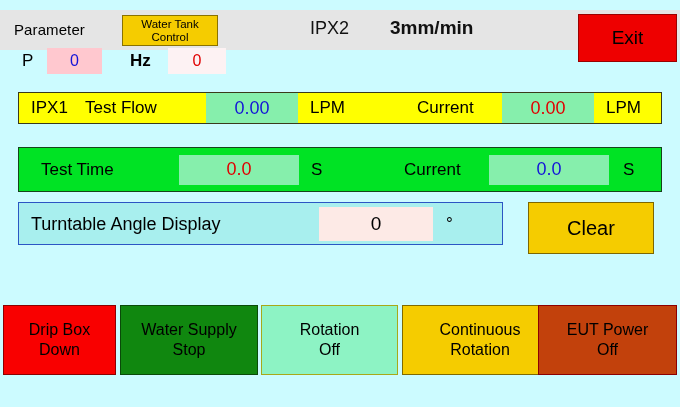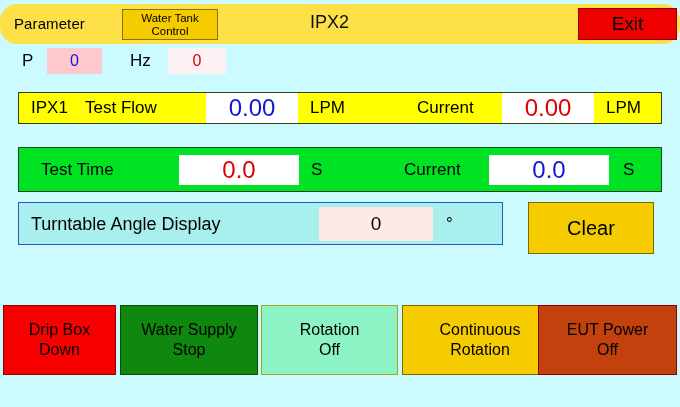--- a/index.html
+++ b/index.html
@@ -13,26 +13,25 @@
     font-family: "Liberation Sans", sans-serif;
     overflow: hidden;
     position: relative;
     -webkit-font-smoothing: antialiased;
   }
 
   
   .header {
     position: absolute;
     left: 0;
-    top: 4px;
+    top: 10px;
     width: 680px;
     height: 40px;
-    background: #fde047;
-    box-sizing: border-box;
-    border-radius: 17px;
+    background: #e5e5e5;
+    box-sizing: border-box;
   }
   .hdr-parameter {
     position: absolute;
     left: 14px;
     top: 11px;
     font-size: 15px;
     color: #000000;
     letter-spacing: 0.1px;
   }
   .hdr-watertank {
@@ -67,21 +66,21 @@
     top: 7px;
     font-size: 19px;
     font-weight: bold;
     color: #111111;
   }
   .hdr-exit {
     position: absolute;
     left: 578px;
     top: 4px;
     width: 99px;
-    height: 32px;
+    height: 48px;
     background: #ee0000;
     border: 1px solid #9a0000;
     box-sizing: border-box;
     display: flex;
     align-items: center;
     justify-content: center;
     font-size: 19px;
     color: #000000;
   }
 
@@ -93,21 +92,21 @@
     width: 680px;
     height: 42px;
   }
   .ph-label {
     position: absolute;
     top: 9px;
     font-size: 17px;
     color: #000000;
   }
   .ph-label.p  { left: 22px; }
-  .ph-label.hz { left: 130px; }
+  .ph-label.hz { left: 130px; font-weight: bold; }
   .ph-box {
     position: absolute;
     top: 6px;
     height: 26px;
     display: flex;
     align-items: center;
     justify-content: center;
     font-size: 16px;
   }
   .ph-box.p {
@@ -148,25 +147,25 @@
     color: #000000;
     top: 50%;
     transform: translateY(-50%);
     white-space: nowrap;
   }
   .bar-value {
     position: absolute;
     top: 50%;
     transform: translateY(-50%);
     height: 30px;
-    background: #ffffff;
-    display: flex;
-    align-items: center;
-    justify-content: center;
-    font-size: 24px;
+    background: #86efac;
+    display: flex;
+    align-items: center;
+    justify-content: center;
+    font-size: 18px;
   }
   .val-blue { color: #1414d8; }
   .val-red  { color: #e00000; }
 
   
   .flow-ipx1     { left: 12px; }
   .flow-testflow { left: 66px; }
   .flow-v1 { left: 187px; width: 92px; }
   .flow-u1 { left: 291px; }
   .flow-cur { left: 398px; }
@@ -272,20 +271,21 @@
 
 <div class="header">
   <div class="hdr-parameter">Parameter</div>
 
   <div class="hdr-watertank">
     <span>Water Tank</span>
     <span>Control</span>
   </div>
 
   <div class="hdr-mode">IPX2</div>
+  <div class="hdr-speed">3mm/min</div>
 
   <div class="hdr-exit">
     <span>Exit</span>
   </div>
 </div>
 
 <div class="ph-row">
   <div class="ph-label p">P</div>
   <div class="ph-box p">0</div>
 

